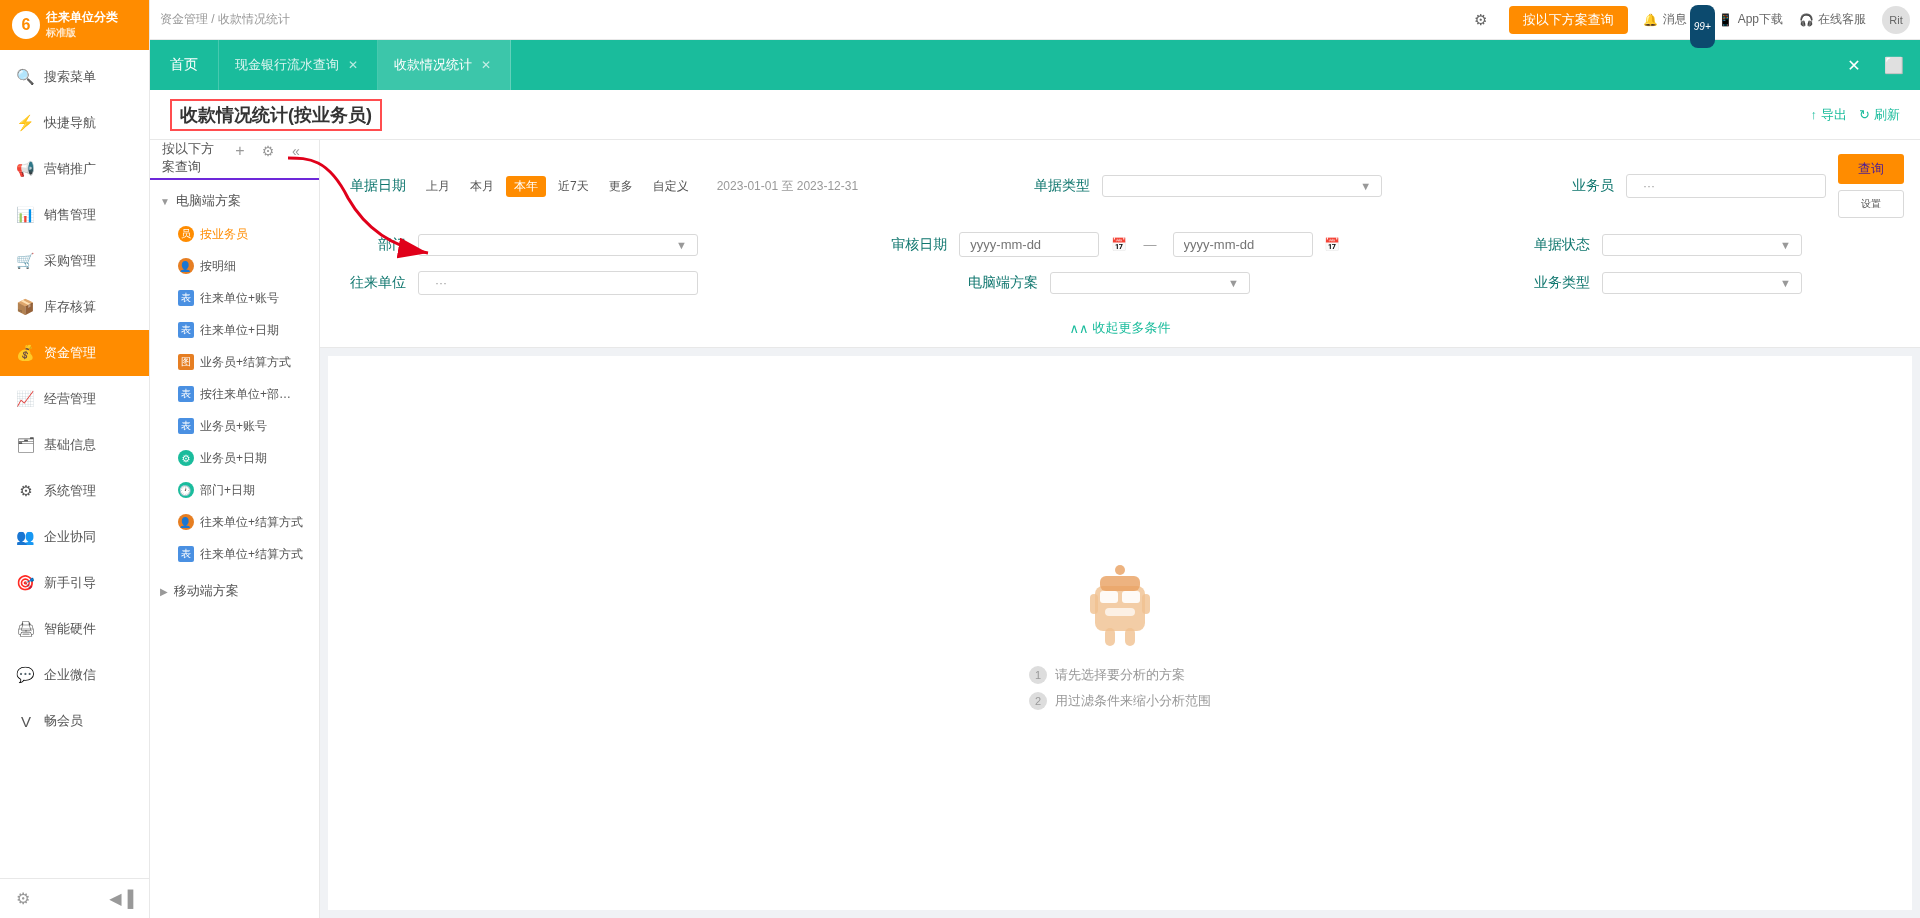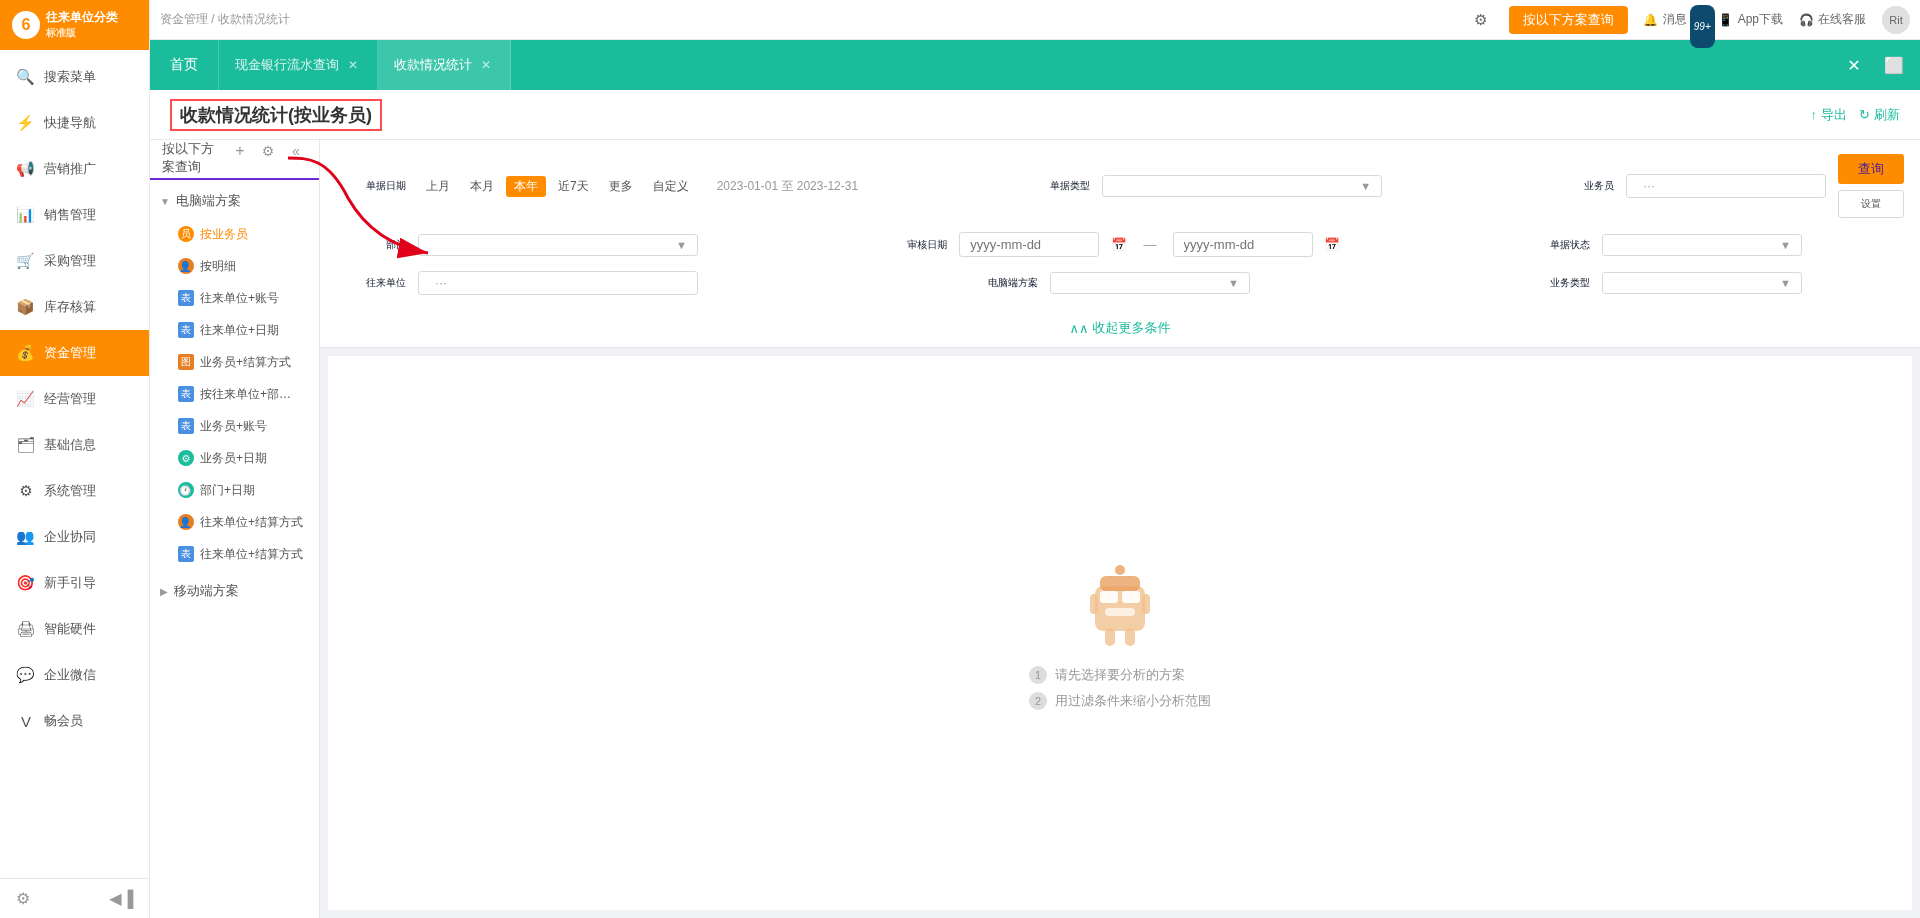--- a/index.html
+++ b/index.html
@@ -298,22 +298,22 @@
     .scheme-item-icon.table { background: #4a90e2; border-radius: 2px; }
     .scheme-item-icon.chart { background: #e67e22; border-radius: 2px; }
     .filter-row {
       display: flex;
       align-items: center;
       margin-bottom: 14px;
       gap: 12px;
       flex-wrap: wrap;
     }
     .filter-label {
-      color: #0f172a;
-      font-size: 10px;
+      color: #0f766e;
+      font-size: 14px;
       min-width: 70px;
       text-align: right;
     }
     .date-tabs {
       display: flex;
       align-items: center;
       gap: 4px;
     }
     .date-tab {
       padding: 2px 8px;

